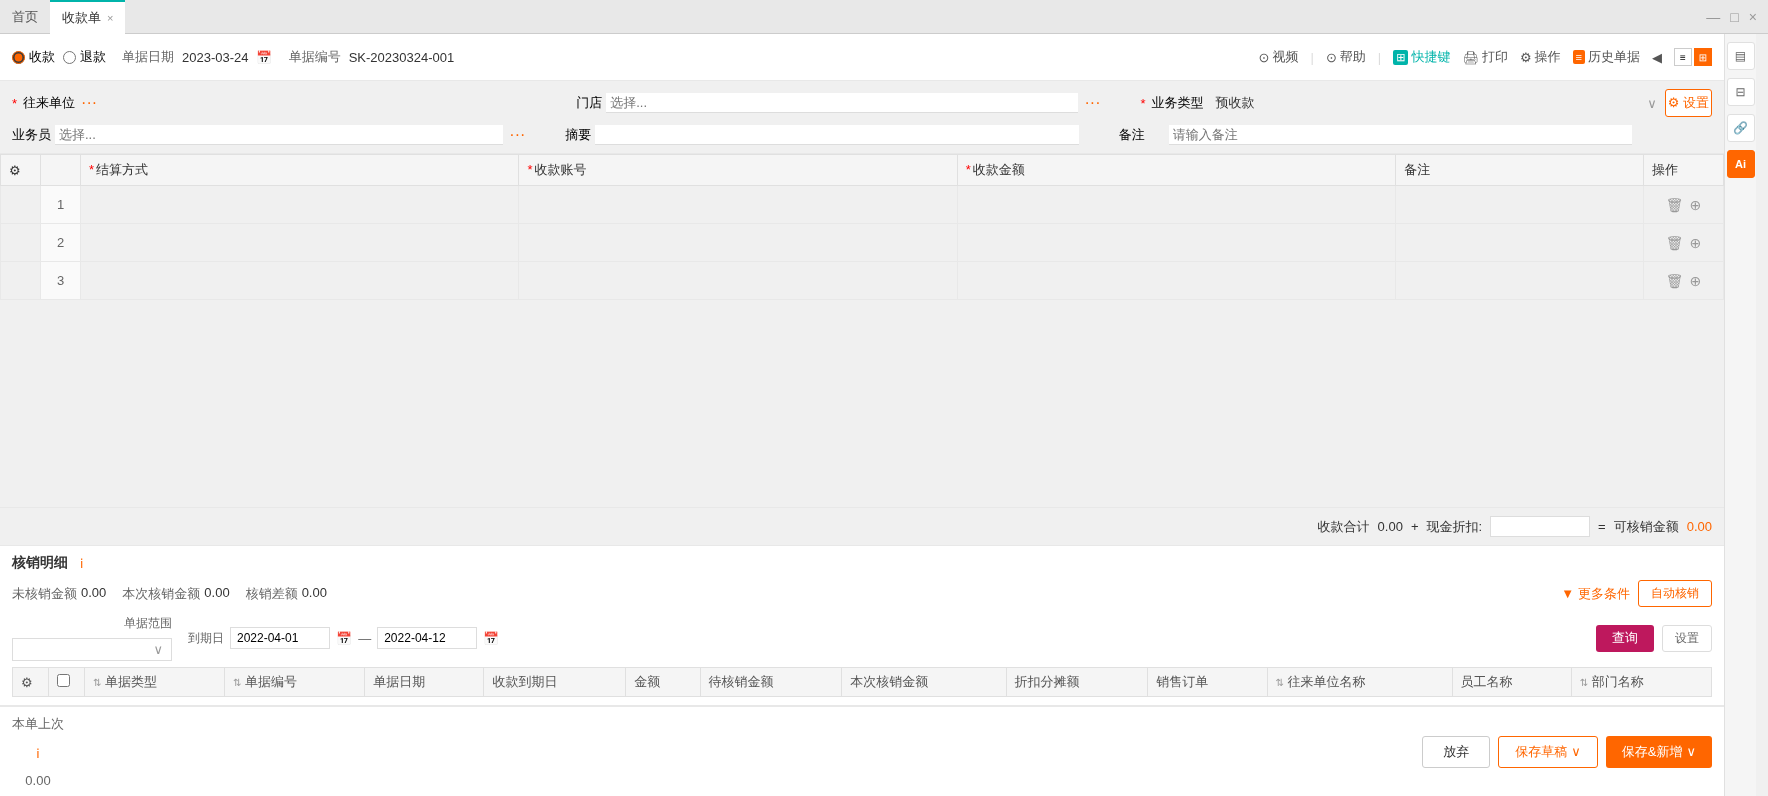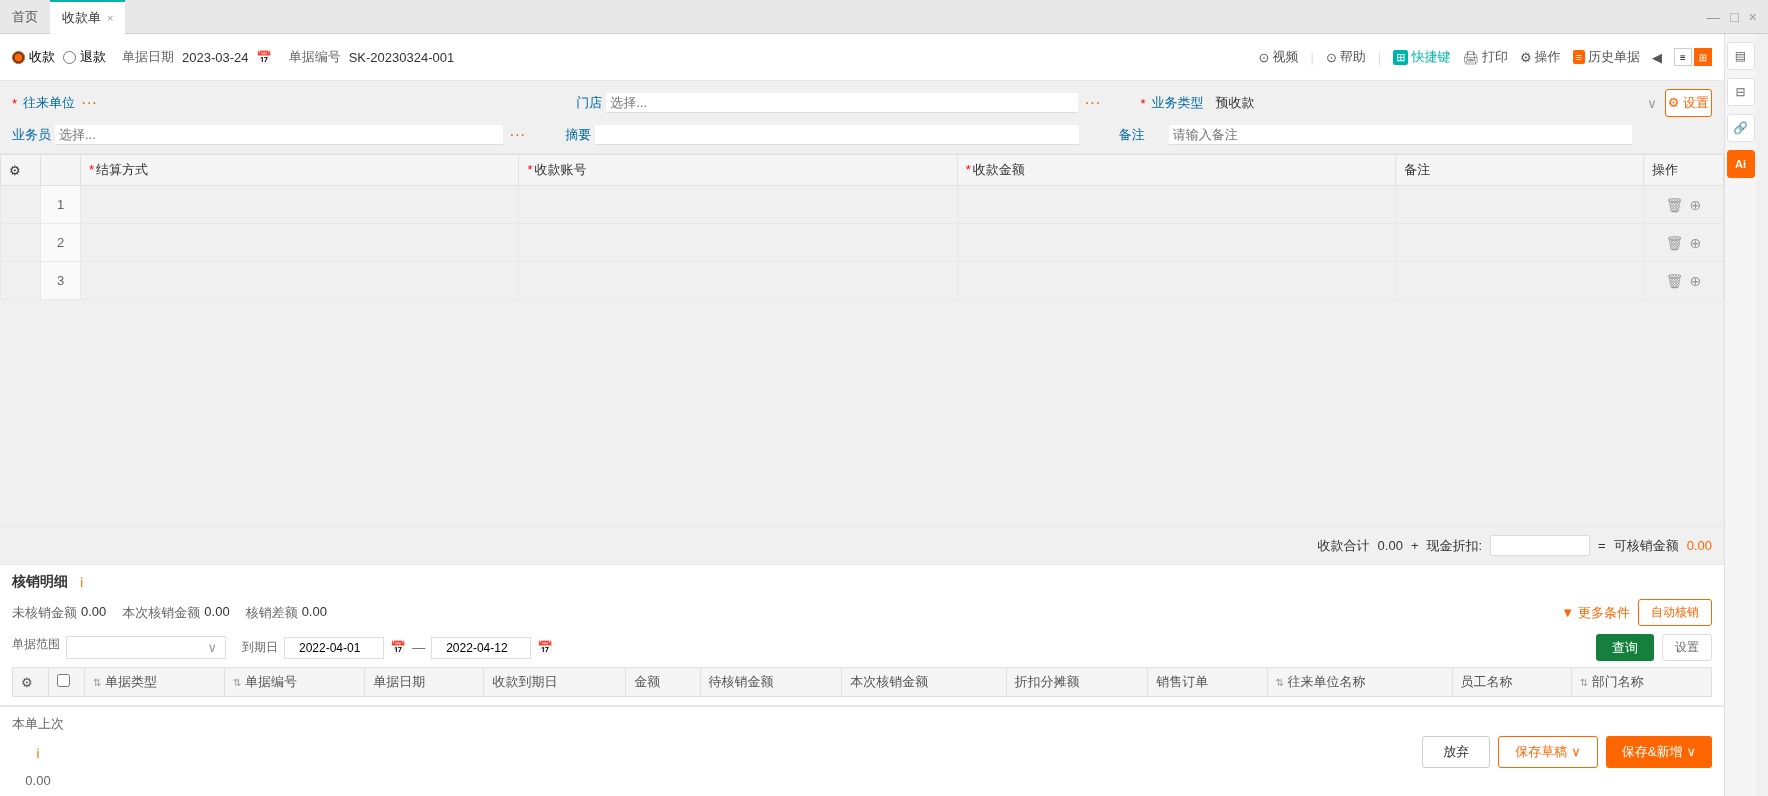--- a/index.html
+++ b/index.html
@@ -57,21 +57,21 @@
     .layout-icon.active { background: #ff6600; color: #fff; border-color: #ff6600; }
 
     
     .form-area {
       padding: 8px 12px;
       border-bottom: 1px solid #e8e8e8;
       display: flex; flex-direction: column; gap: 8px;
     }
     .form-row { display: flex; align-items: center; gap: 0; }
     .form-field { display: flex; align-items: center; flex: 1; gap: 4px; }
-    .form-field .field-label { color: #0369a1; white-space: nowrap; min-width: fit-content; }
+    .form-field .field-label { color: #000000; white-space: nowrap; min-width: fit-content; }
     .form-field .required { color: red; margin-right: 2px; }
     .form-field .field-input {
       flex: 1; border: none; border-bottom: 1px solid #ddd;
       padding: 2px 4px; color: #bbb; outline: none;
       font-size: 13px;
     }
     .form-field .more-btn { color: #ff6600; cursor: pointer; margin-left: 2px; font-size: 16px; }
     .field-divider { width: 40px; }
     .settings-btn {
       background: #fff; border: 1px solid #ff6600; color: #ff6600;
@@ -144,35 +144,35 @@
     .filter-btn { display: flex; align-items: center; gap: 4px; color: #ff6600; cursor: pointer; font-size: 12px; }
     .auto-verify-btn {
       background: #fff; border: 1px solid #ff6600; color: #ff6600;
       padding: 4px 12px; border-radius: 3px; cursor: pointer; font-size: 12px;
     }
 
     
     .search-row {
       display: flex; align-items: center; gap: 16px; margin-bottom: 6px;
     }
-    .search-field { display: flex; align-items: flex-start; gap: 6px; }
+    .search-field { display: flex; align-items: flex-end; gap: 6px; flex-direction: column; }
     .search-label { color: #666; font-size: 12px; }
     .search-select {
       display: flex; align-items: center; border: 1px solid #ddd;
       padding: 3px 8px; cursor: pointer; min-width: 160px; gap: 4px;
     }
     .search-select .arrow { color: #999; margin-left: auto; }
     .date-field { display: flex; align-items: center; gap: 6px; }
     .date-input {
-      border: 1px solid #ddd; padding: 3px 14px; width: 100px; font-size: 12px; outline: none;
+      border: 1px solid #ddd; padding: 3px 6px; width: 100px; font-size: 12px; outline: none;
     }
     .date-icon { color: #999; cursor: pointer; }
     .date-separator { color: #666; }
     .query-btn {
-      background: #15803d; color: #fff; border: none;
+      background: #be185d; color: #fff; border: none;
       padding: 4px 16px; border-radius: 3px; cursor: pointer; font-size: 13px;
     }
     .settings-btn2 {
       background: #fff; border: 1px solid #ddd; color: #666;
       padding: 4px 12px; border-radius: 3px; cursor: pointer; font-size: 12px;
     }
     .search-right { margin-left: auto; display: flex; gap: 8px; }
 
     
     .bottom-table-container { overflow: auto; max-height: 120px; }

